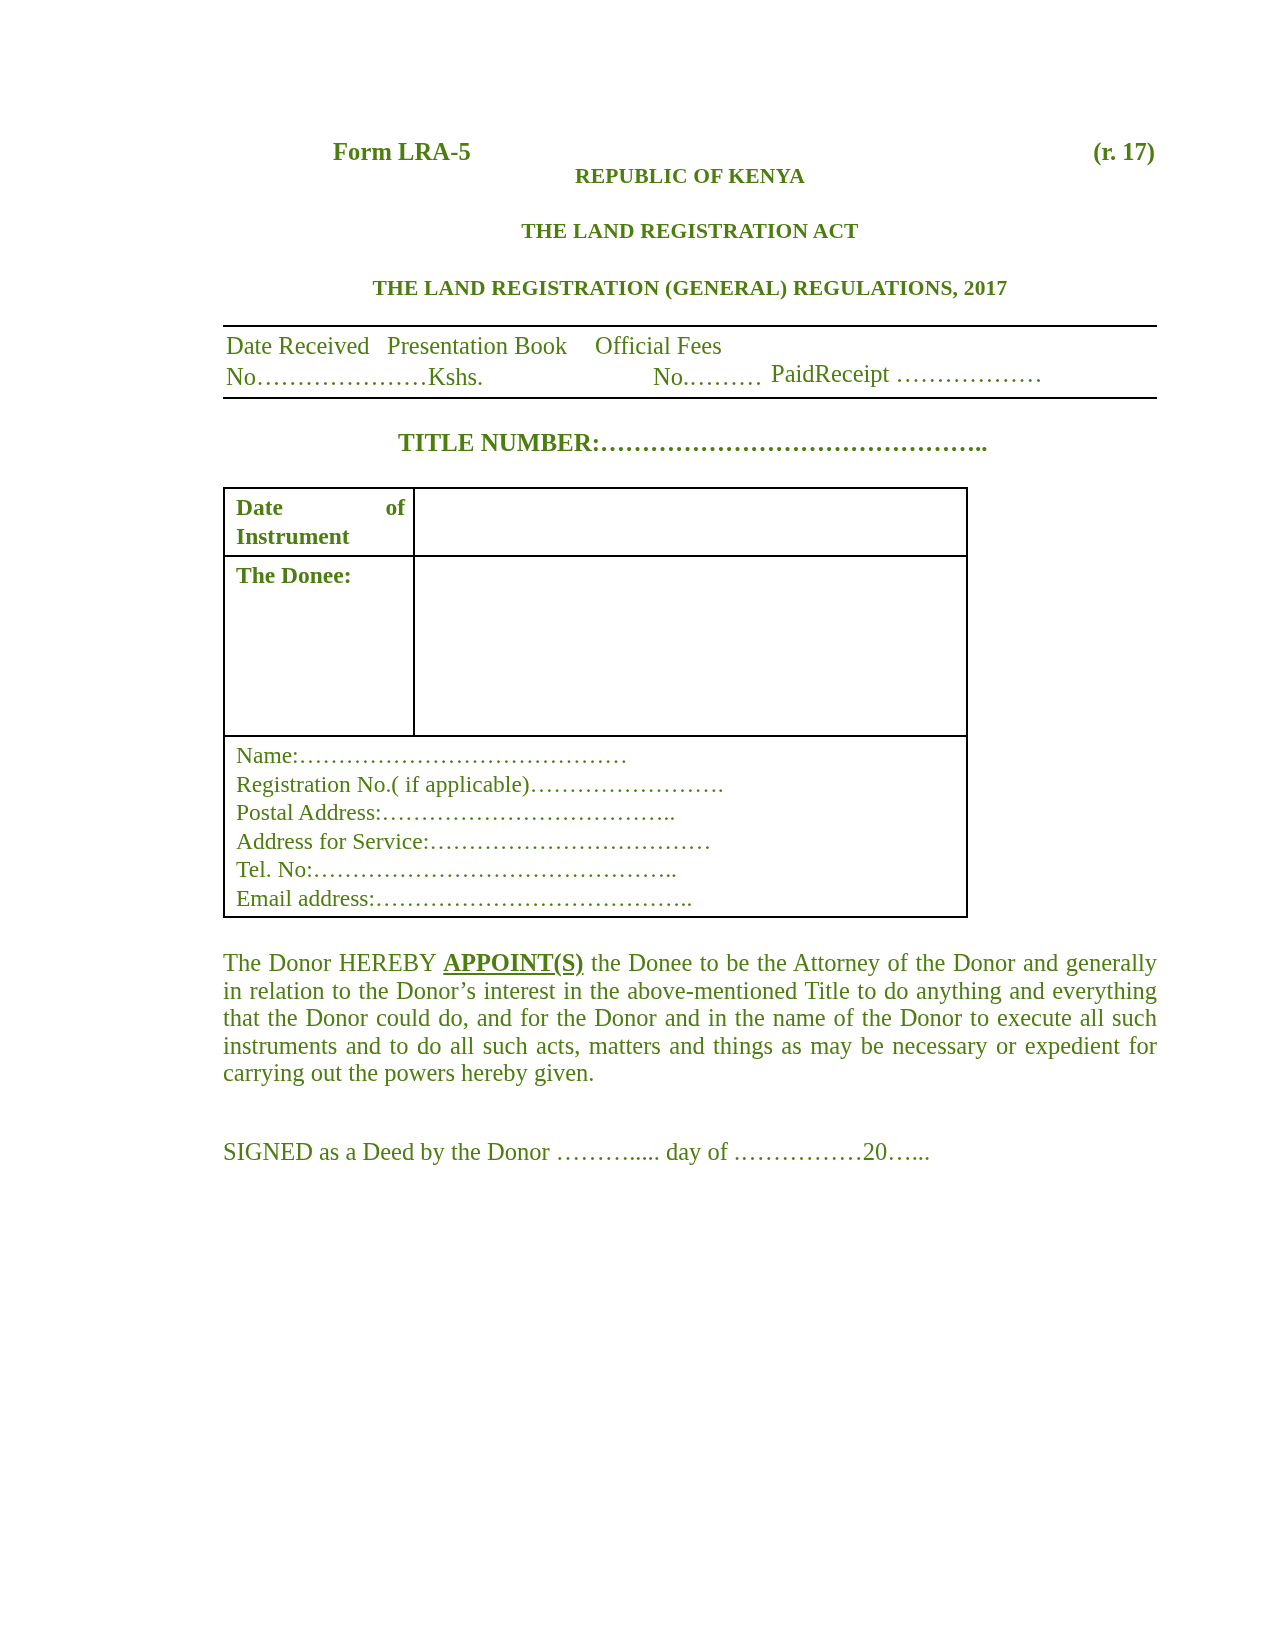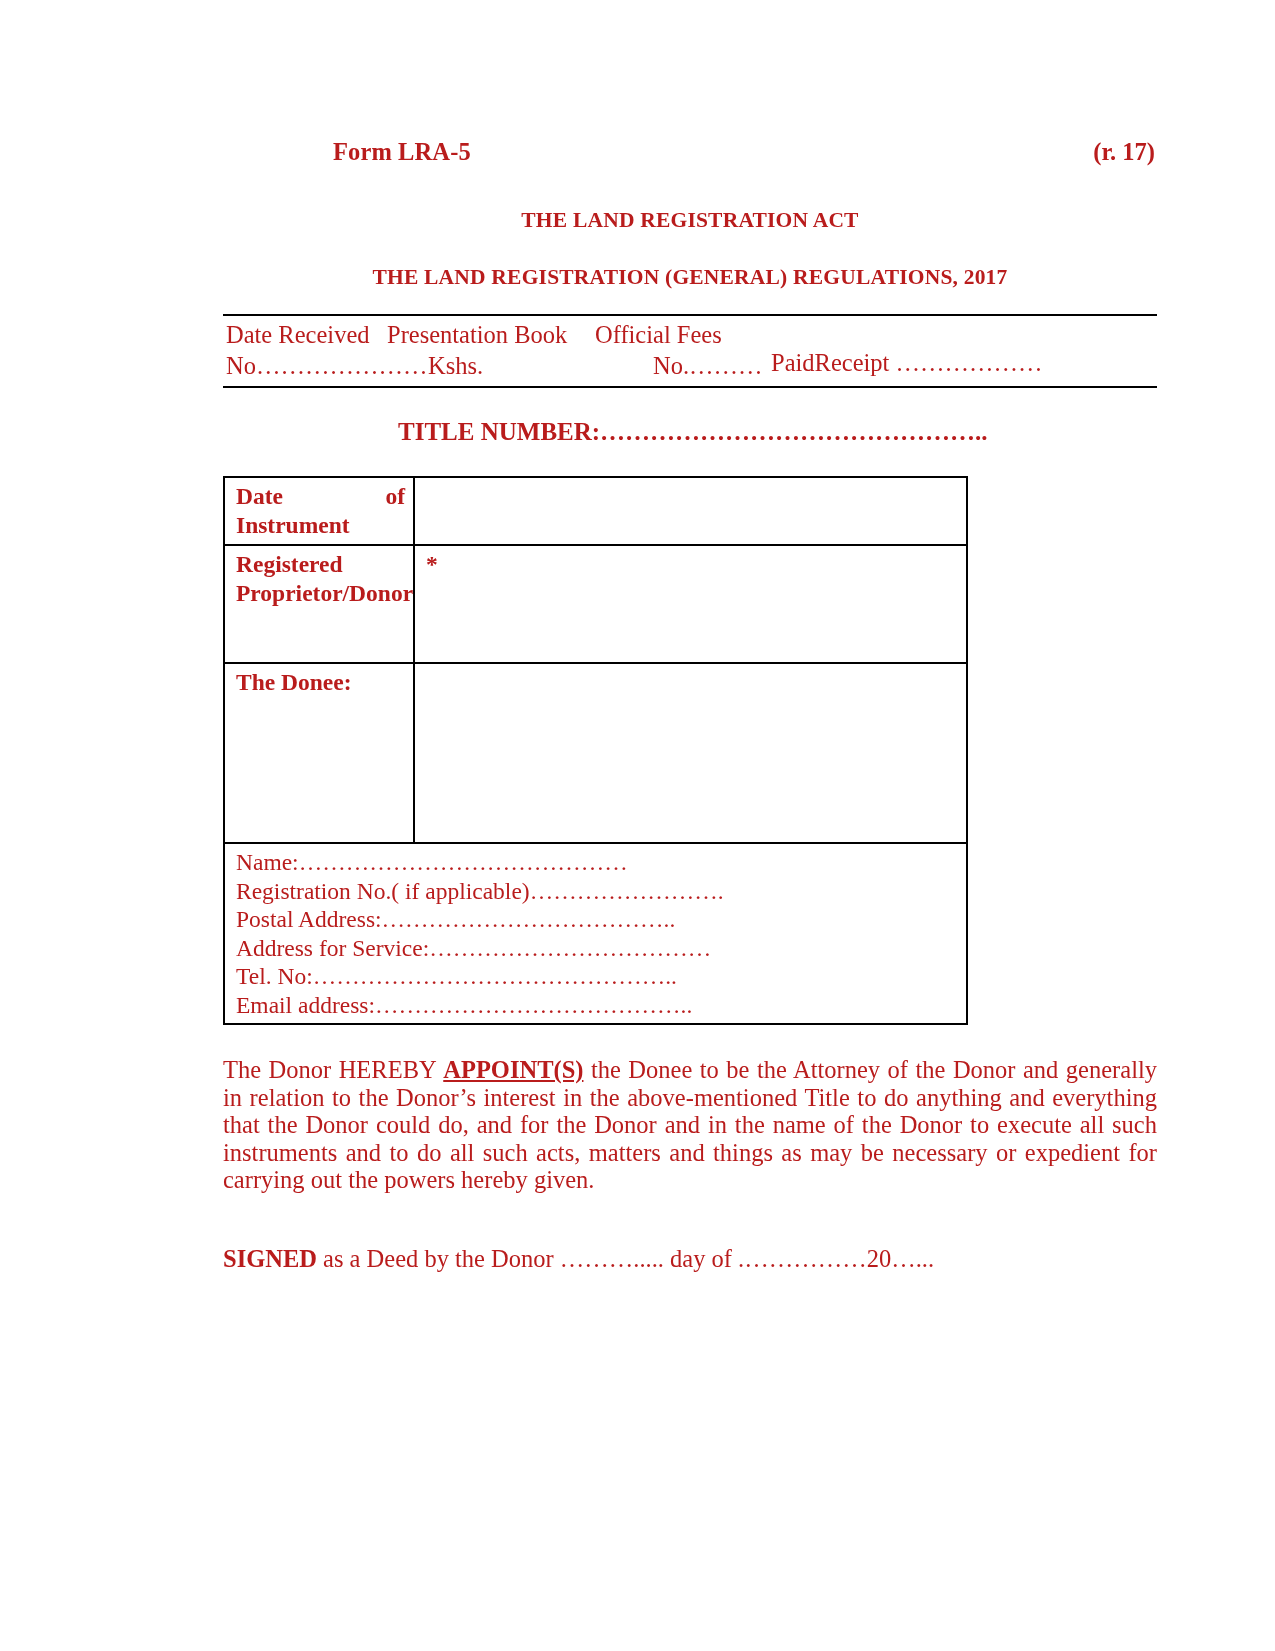--- a/index.html
+++ b/index.html
@@ -7,21 +7,21 @@
     padding: 0;
     background: #ffffff;
   }
   .page {
     position: relative;
     width: 1111px;
     height: 1651px;
     margin: 0 auto;
     background: #ffffff;
     font-family: "Liberation Serif", "DejaVu Serif", serif;
-    color: #b91c1c;
+    color: #4d7c0f;
     box-sizing: border-box;
   }
   .content {
     position: absolute;
     left: 141px;
     top: 0;
     width: 934px;
   }
 
   
@@ -148,33 +148,34 @@
     text-align: justify;
   }
   .body-para b { font-weight: bold; text-decoration: underline; }
 
   .signed-line {
     margin-top: 51px;
     font-size: 24.5px;
     line-height: 28px;
     white-space: pre;
   }
-  .signed-line b { font-weight: bold; }
+  .signed-line b { font-weight: normal; }
 </style>
 </head>
 <body>
 
 <div class="page">
   <div class="content">
 
     <div class="form-head">
       <div class="form-code">Form LRA-5</div>
       <div class="rule-ref">(r. 17)</div>
     </div>
 
+    <div class="centre-line ctr-republic">REPUBLIC OF KENYA</div>
     <div class="centre-line ctr-act">THE LAND REGISTRATION ACT</div>
     <div class="centre-line ctr-regs">THE LAND REGISTRATION (GENERAL) REGULATIONS, 2017</div>
 
     <div class="receipt-bar">
       <div class="receipt-row">
         <span class="rb rb-date">Date Received</span>
         <span class="rb rb-presbook">Presentation Book</span>
         <span class="rb rb-fees">Official Fees</span>
         <span class="rb rb-paid">PaidReceipt ………………</span>
       </div>
@@ -185,24 +186,20 @@
       </div>
     </div>
 
     <div class="title-number">TITLE NUMBER:………………………………………..</div>
 
     <table class="lra-table">
       <tbody>
         <tr>
           <td class="col-label cell-doi cell-justify">Date of Instrument</td>
           <td class="cell-doi"></td>
-        </tr>
-        <tr>
-          <td class="col-label cell-rpd">Registered Proprietor/Donor</td>
-          <td class="cell-rpd star-cell">*</td>
         </tr>
         <tr>
           <td class="col-label cell-donee">The Donee:</td>
           <td class="cell-donee"></td>
         </tr>
         <tr>
           <td class="details-cell" colspan="2">
             <div class="d-line">Name:……………………………………</div>
             <div class="d-line">Registration No.( if applicable)…………………….</div>
             <div class="d-line">Postal Address:………………………………..</div>

